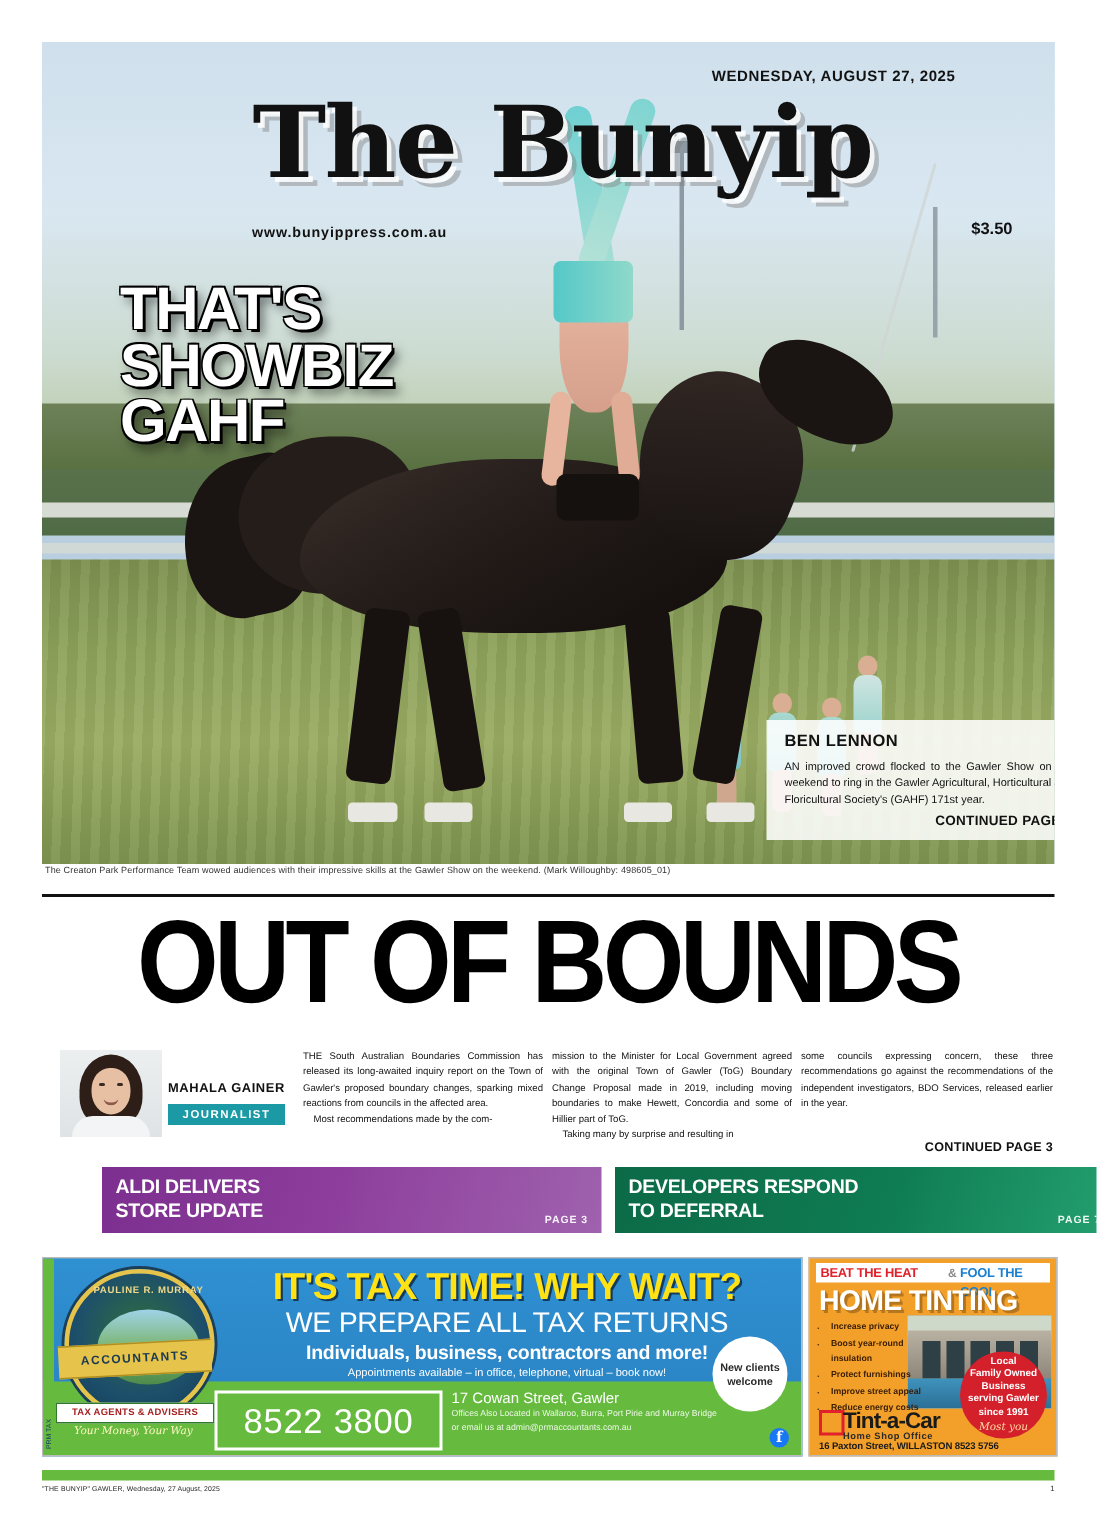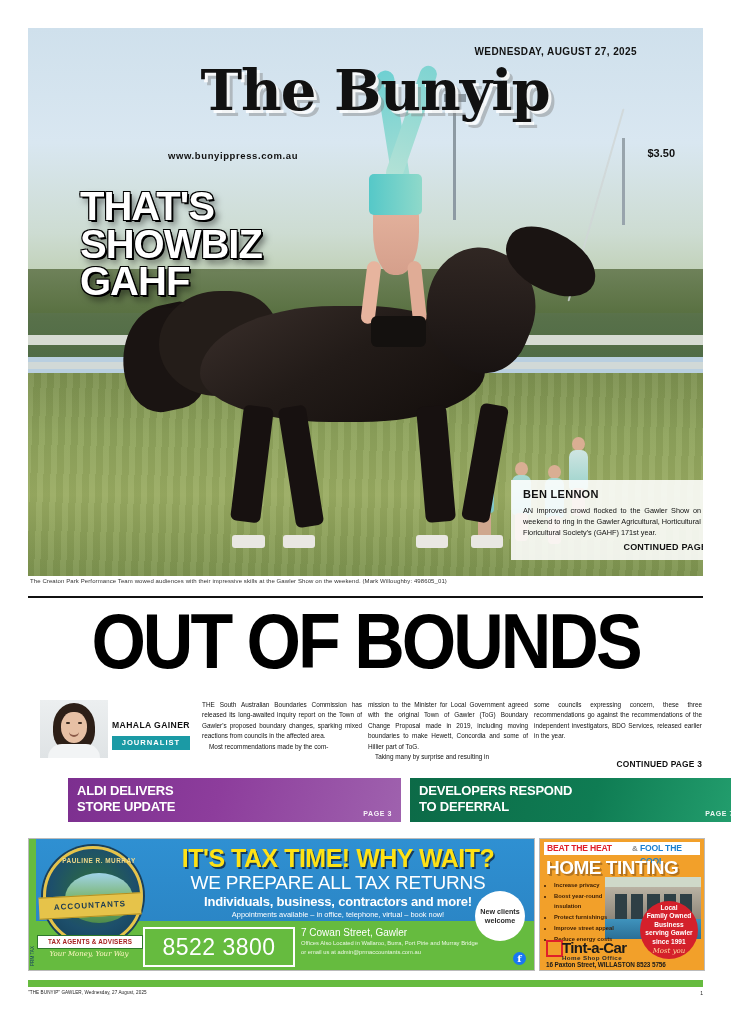--- a/index.html
+++ b/index.html
@@ -57,21 +57,21 @@
   .d1{left:66%;bottom:7%;}
   .d2{left:71.5%;bottom:6.5%;}
   .d3{left:76.5%;bottom:6%;}
   .d4{left:80%;bottom:10%;height:84px;}
   .d4 .dbody{background:linear-gradient(#cfe5e2,#9ad2cb);}
   .whip{position:absolute;left:84%;top:14%;width:2px;height:200px;background:#cfd6d6;transform:rotate(16deg);border-radius:2px;opacity:.8;}
 
   
   .mast{position:absolute;left:0;top:0;width:100%;height:160px;pointer-events:none;}
   .mast-title{position:absolute;left:92px;top:34px;width:510px;text-align:center;
-       font-family:"DejaVu Serif",serif;font-weight:700;font-size:56px;line-height:1;color:#111;
+       font-family:"DejaVu Serif",serif;font-weight:700;font-size:66px;line-height:1;color:#111;
        letter-spacing:-1px;text-shadow:3px 3px 0 rgba(255,255,255,.85),6px 6px 0 rgba(130,130,130,.45);}
   .mast-url{position:absolute;left:140px;top:122px;font-size:9.5px;font-weight:700;letter-spacing:.6px;color:#111;}
   .mast-date{position:absolute;right:66px;top:18px;font-size:10px;font-weight:700;letter-spacing:.4px;color:#111;}
   .mast-price{position:absolute;right:28px;top:119px;font-size:11px;font-weight:700;color:#111;}
 
   
   .kicker{position:absolute;left:52px;top:160px;font-size:40px;font-weight:800;line-height:.94;color:#fff;
       letter-spacing:-1px;text-shadow:2px 2px 0 #000,-1px -1px 0 #000,1px -1px 0 #000,-1px 1px 0 #000,4px 5px 7px rgba(0,0,0,.55);}
 
   
@@ -340,21 +340,21 @@
 
     <div class="tax-h1">IT'S TAX TIME! WHY WAIT?</div>
     <div class="tax-h2">WE PREPARE ALL TAX RETURNS</div>
     <div class="tax-h3">Individuals, business, contractors and more!</div>
     <div class="tax-h4">Appointments available – in office, telephone, virtual – book now!</div>
     <div class="newcli">New clients welcome</div>
 
     <div class="phonebox">
       <span>8522 3800</span>
     </div>
-    <div class="addr1">7 Cowan Street, Gawler</div>
+    <div class="addr1">17 Cowan Street, Gawler</div>
     <div class="addr2">Offices Also Located in Wallaroo, Burra, Port Pirie and Murray Bridge</div>
     <div class="addr3">or email us at admin@prmaccountants.com.au</div>
     <div class="fbdot">f</div>
   </div>
 
   <div class="ad-tint">
     <div class="tint-top">
       <div class="tt-a">BEAT THE HEAT</div>
       <div class="tt-amp">&amp;</div>
       <div class="tt-b">FOOL THE COOL</div>

